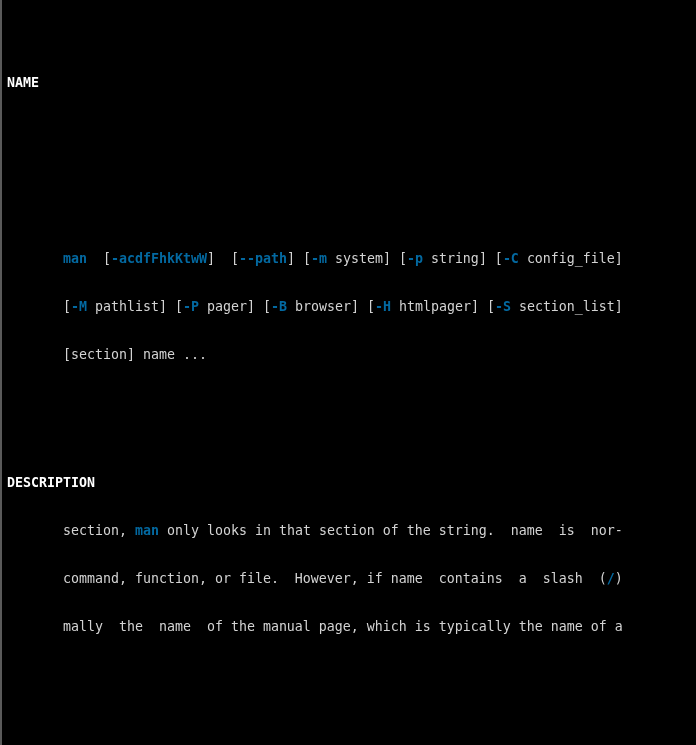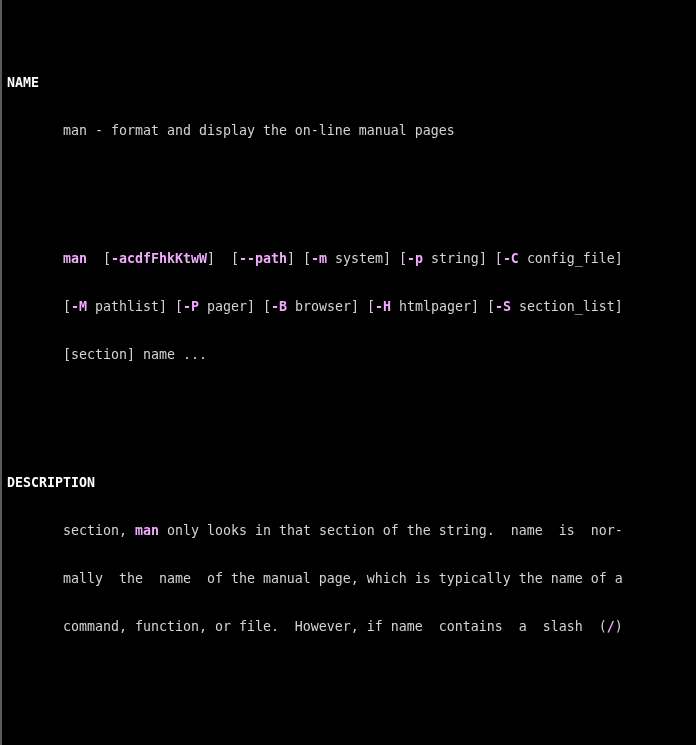--- a/index.html
+++ b/index.html
@@ -30,55 +30,55 @@
     line-height: 16px;
     color: #d3d3d3;
     white-space: pre;
   }
   .row {
     height: 16px;
     white-space: pre;
   }
   .b {
     font-weight: bold;
-    color: #f0abfc;
+    color: #0369a1;
     text-align: right;
   }
   .u {
     text-underline-offset: 2px;
     text-decoration-thickness: 1px;
   }
   .hdr {
     font-weight: bold;
     color: #ffffff;
   }
 </style>
 </head>
 <body>
 
 <div class="left-border"></div>
 
 <div class="terminal">
 
   
   <div class="row"><span class="hdr">NAME</span></div>
-  <div class="row"><span>       </span><span>man - format and display the on-line manual pages</span></div>
+  <div class="row"><span>       </span></div>
   <div class="row"> </div>
 
   
   <div class="row"><span>       </span><span class="b">man</span><span>  [</span><span class="b">-acdfFhkKtwW</span><span>]  [</span><span class="b">--path</span><span>] [</span><span class="b">-m</span><span> </span><span class="u">system</span><span>] [</span><span class="b">-p</span><span> </span><span class="u">string</span><span>] [</span><span class="b">-C</span><span> </span><span class="u">config_file</span><span>]</span></div>
   <div class="row"><span>       </span><span>[</span><span class="b">-M</span><span> </span><span class="u">pathlist</span><span>] [</span><span class="b">-P</span><span> </span><span class="u">pager</span><span>] [</span><span class="b">-B</span><span> </span><span class="u">browser</span><span>] [</span><span class="b">-H</span><span> </span><span class="u">htmlpager</span><span>] [</span><span class="b">-S</span><span> </span><span class="u">section_list</span><span>]</span></div>
   <div class="row"><span>       </span><span>[</span><span class="u">section</span><span>] </span><span class="u">name</span><span> </span><span class="u">...</span></div>
   <div class="row"> </div>
 
   
   <div class="row"><span class="hdr">DESCRIPTION</span></div>
   <div class="row"><span>       </span><span class="u">section</span><span>, </span><span class="b">man</span><span> only looks in that section of the string.  </span><span class="u">name</span><span>  is  nor-</span></div>
+  <div class="row"><span>       </span><span>command, function, or file.  However, if </span><span class="u">name</span><span>  contains  a  slash  (</span><span class="b">/</span><span>)</span></div>
   <div class="row"><span>       </span><span>mally  the  name  of the manual page, which is typically the name of a</span></div>
-  <div class="row"><span>       </span><span>command, function, or file.  However, if </span><span class="u">name</span><span>  contains  a  slash  (</span><span class="b">/</span><span>)</span></div>
   
   
   
   
   
   
 
   
   
   

